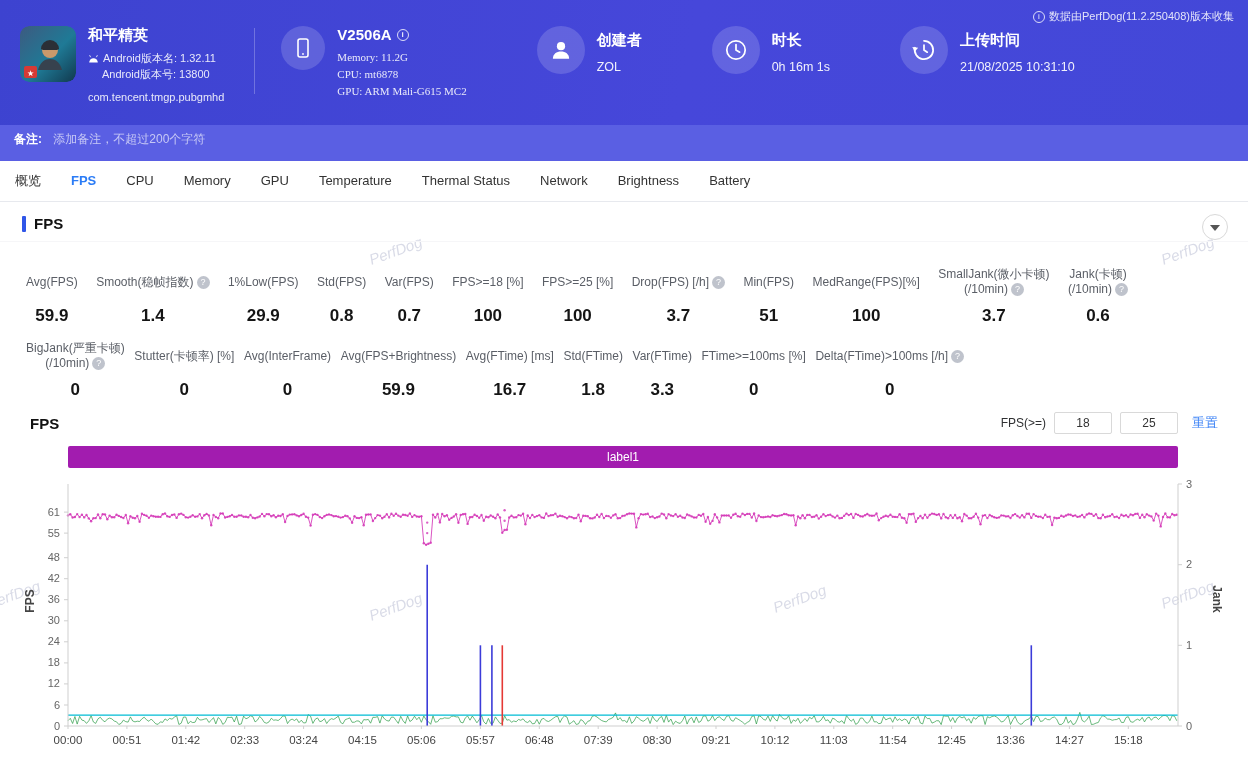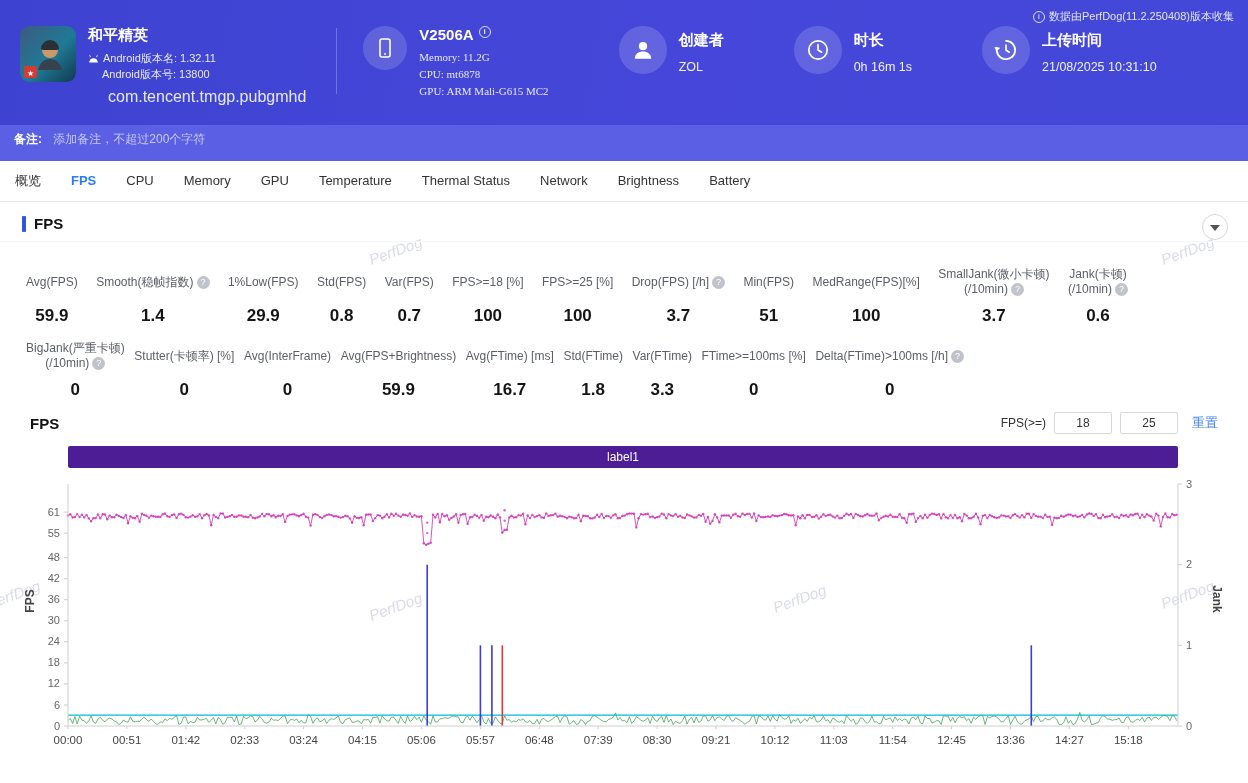--- a/index.html
+++ b/index.html
@@ -19,27 +19,27 @@
   .i-badge { display:inline-flex; width:12px; height:12px; border:1px solid rgba(255,255,255,0.8);
     border-radius:50%; font-size:8px; line-height:10px; align-items:center; justify-content:center;
     color:rgba(255,255,255,0.9); font-style:normal; }
   .hdr-row { display:flex; align-items:flex-start; padding:26px 0 0 20px; }
   .app-icon { width:56px; height:56px; border-radius:9px; overflow:hidden; flex:0 0 auto; }
   .col { margin-left:12px; }
   .app-name { font-size:15px; font-weight:bold; margin-bottom:5px; }
   .meta-line { font-size:11px; color:rgba(255,255,255,0.88); line-height:16px;
     display:flex; align-items:center; gap:4px; }
   .meta-indent { padding-left:14px; }
-  .pkg { margin-top:7px; font-size:16px;margin-left:20px; }
+  .pkg { margin-top:7px; font-size:11px; }
   .vdiv { width:1px; height:66px; background:rgba(255,255,255,0.25); margin:2px 26px 0 30px; }
   .hblk { display:flex; align-items:flex-start; }
   .hicon { width:44px; height:44px; border-radius:50%; background:rgba(255,255,255,0.16);
     display:flex; align-items:center; justify-content:center; flex:0 0 auto; }
   .hicon.big { width:48px; height:48px; }
-  .dev-name-row { display:flex; align-items:flex-start; gap:5px; font-size:15px;
+  .dev-name-row { display:flex; align-items:center; gap:5px; font-size:15px;
     font-weight:bold; margin-bottom:6px; }
   .dev-meta { font-size:11px; color:rgba(255,255,255,0.88); line-height:17px;font-family:Liberation Serif, serif; }
   .blk-title { font-size:15px; font-weight:bold; margin:5px 0 10px; }
   .blk-val { font-size:12.5px; color:rgba(255,255,255,0.92); }
   .ml70 { margin-left:70px; }
 
   
   .note-bar { height:36px; line-height:28px; background:#5a5fe3; color:#fff;
     font-size:12px; padding-left:14px; position:relative; z-index:2; cursor:text; }
   .note-prefix { font-weight:bold; margin-right:8px; }
@@ -375,21 +375,21 @@
 <div class="chart-hd">
   <span class="chart-title">FPS</span>
   <div class="threshold">
     <span>FPS(&gt;=)</span>
     <input class="th-input" type="text" value="18" style="">
     <input class="th-input" type="text" value="25" style="">
     <a class="reset">重置</a>
   </div>
 </div>
 
-<div class="banner" style="background: #4c1d95;">
+<div class="banner" style="background: #a21caf;">
   <span>label1</span>
 </div>
 
 <div class="chart">
   <svg id="chart-svg" width="1248" height="282">
       <polyline points="68.0,246.7 70.3,244.3 72.6,249.5 74.9,242.5 77.2,250.1 79.6,242.3 81.9,246.1 84.2,246.7 86.5,249.4 88.8,246.8 91.1,241.7 93.4,248.0 95.7,249.4 98.0,244.8 100.3,243.2 102.7,246.3 105.0,247.8 107.3,245.1 109.6,244.1 111.9,244.9 114.2,247.0 116.5,247.8 118.8,250.5 121.1,249.4 123.4,246.1 125.8,247.7 128.1,248.1 130.4,242.9 132.7,247.0 135.0,247.9 137.3,247.2 139.6,247.5 141.9,244.8 144.2,243.2 146.5,245.8 148.9,247.3 151.2,245.0 153.5,247.4 155.8,249.9 158.1,250.3 160.4,247.8 162.7,248.4 165.0,244.9 167.3,246.5 169.6,244.4 172.0,245.2 174.3,243.2 176.6,241.6 178.9,250.5 181.2,249.2 183.5,243.0 185.8,243.1 188.1,249.8 190.4,247.3 192.7,248.6 195.1,248.2 197.4,243.3 199.7,246.0 202.0,245.9 204.3,245.1 206.6,244.6 208.9,248.5 211.2,246.3 213.5,243.6 215.8,249.9 218.2,243.5 220.5,245.6 222.8,250.4 225.1,248.5 227.4,243.3 229.7,243.5 232.0,243.2 234.3,248.0 236.6,242.1 238.9,250.5 241.3,249.9 243.6,242.1 245.9,244.8 248.2,243.8 250.5,241.8 252.8,242.7 255.1,247.9 257.4,246.2 259.7,242.4 262.0,244.9 264.4,248.5 266.7,249.2 269.0,247.9 271.3,244.3 273.6,246.2 275.9,245.9 278.2,246.5 280.5,244.7 282.8,241.9 285.1,242.1 287.5,249.6 289.8,246.3 292.1,245.1 294.4,246.5 296.7,244.9 299.0,248.7 301.3,246.2 303.6,249.0 305.9,248.7 308.2,240.5 310.6,242.3 312.9,249.4 315.2,245.3 317.5,243.9 319.8,247.6 322.1,247.0 324.4,244.6 326.7,249.5 329.0,246.3 331.4,244.7 333.7,245.4 336.0,243.9 338.3,242.1 340.6,248.4 342.9,249.8 345.2,245.7 347.5,244.8 349.8,243.9 352.1,248.3 354.5,248.2 356.8,246.9 359.1,247.1 361.4,249.9 363.7,245.6 366.0,245.9 368.3,245.4 370.6,249.2 372.9,243.3 375.2,243.4 377.6,242.6 379.9,249.1 382.2,241.7 384.5,244.9 386.8,246.6 389.1,247.1 391.4,243.1 393.7,243.2 396.0,246.3 398.3,249.4 400.7,242.3 403.0,246.7 405.3,249.4 407.6,241.9 409.9,247.5 412.2,246.0 414.5,242.2 416.8,245.7 419.1,243.1 421.4,248.3 423.8,242.0 426.1,245.8 428.4,247.6 430.7,250.3 433.0,241.8 435.3,248.2 437.6,247.7 439.9,244.7 442.2,244.8 444.5,243.8 446.9,244.2 449.2,244.2 451.5,242.4 453.8,242.0 456.1,242.9 458.4,242.9 460.7,248.2 463.0,248.9 465.3,243.9 467.6,242.0 470.0,246.2 472.3,242.0 474.6,245.2 476.9,248.8 479.2,245.7 481.5,241.5 483.8,247.8 486.1,250.1 488.4,244.4 490.7,249.5 493.1,249.1 495.4,242.9 497.7,246.2 500.0,249.4 502.3,249.2 504.6,241.7 506.9,246.2 509.2,245.6 511.5,248.3 513.8,246.9 516.2,247.8 518.5,245.4 520.8,246.3 523.1,244.8 525.4,247.7 527.7,248.5 530.0,246.5 532.3,249.8 534.6,249.5 536.9,245.4 539.3,250.2 541.6,245.2 543.9,244.4 546.2,246.8 548.5,247.5 550.8,246.2 553.1,244.4 555.4,242.8 557.7,242.3 560.0,248.5 562.4,243.9 564.7,241.9 567.0,243.1 569.3,250.2 571.6,248.5 573.9,246.7 576.2,250.4 578.5,249.9 580.8,245.5 583.2,247.1 585.5,250.5 587.8,247.3 590.1,246.6 592.4,242.1 594.7,241.7 597.0,243.0 599.3,244.8 601.6,246.5 603.9,247.4 606.3,247.9 608.6,245.4 610.9,244.6 613.2,243.3 615.5,238.9 617.8,246.0 620.1,243.6 622.4,247.0 624.7,246.5 627.0,248.6 629.4,242.8 631.7,249.4 634.0,247.0 636.3,242.7 638.6,244.2 640.9,246.2 643.2,247.3 645.5,245.9 647.8,243.6 650.1,249.5 652.5,242.2 654.8,245.8 657.1,247.6 659.4,243.9 661.7,242.5 664.0,248.4 666.3,241.3 668.6,248.1 670.9,245.0 673.2,250.6 675.6,247.2 677.9,248.8 680.2,249.4 682.5,246.6 684.8,242.0 687.1,250.1 689.4,245.1 691.7,243.5 694.0,248.8 696.3,242.9 698.7,248.5 701.0,247.1 703.3,242.0 705.6,241.8 707.9,247.2 710.2,245.9 712.5,241.5 714.8,246.6 717.1,243.6 719.4,242.8 721.8,245.0 724.1,246.6 726.4,242.5 728.7,241.5 731.0,246.1 733.3,247.3 735.6,243.7 737.9,245.1 740.2,246.5 742.5,248.1 744.9,250.3 747.2,248.4 749.5,247.2 751.8,242.4 754.1,241.7 756.4,250.0 758.7,241.7 761.0,242.6 763.3,245.3 765.6,246.2 768.0,242.0 770.3,247.4 772.6,241.6 774.9,245.2 777.2,247.1 779.5,240.4 781.8,243.4 784.1,245.1 786.4,244.9 788.7,241.7 791.1,249.4 793.4,245.8 795.7,247.3 798.0,244.2 800.3,249.3 802.6,247.3 804.9,244.5 807.2,247.4 809.5,243.3 811.9,244.9 814.2,241.6 816.5,247.9 818.8,247.8 821.1,246.0 823.4,242.3 825.7,246.7 828.0,245.8 830.3,249.2 832.6,244.2 835.0,245.2 837.3,247.6 839.6,248.2 841.9,246.7 844.2,249.6 846.5,241.6 848.8,244.7 851.1,247.3 853.4,245.1 855.7,250.4 858.1,248.8 860.4,244.1 862.7,244.1 865.0,247.7 867.3,249.3 869.6,247.0 871.9,242.1 874.2,247.9 876.5,247.8 878.8,249.7 881.2,249.1 883.5,242.5 885.8,245.9 888.1,244.7 890.4,243.9 892.7,248.3 895.0,242.8 897.3,246.5 899.6,244.9 901.9,246.8 904.3,245.1 906.6,245.9 908.9,250.1 911.2,244.0 913.5,243.1 915.8,245.8 918.1,242.3 920.4,249.0 922.7,249.9 925.0,242.1 927.4,244.7 929.7,244.4 932.0,249.1 934.3,248.1 936.6,246.7 938.9,246.8 941.2,250.6 943.5,241.7 945.8,242.2 948.1,242.0 950.5,247.5 952.8,243.5 955.1,248.7 957.4,244.0 959.7,242.5 962.0,243.9 964.3,242.7 966.6,246.7 968.9,244.7 971.2,249.2 973.6,243.4 975.9,245.3 978.2,242.5 980.5,241.7 982.8,241.7 985.1,250.5 987.4,242.7 989.7,243.8 992.0,242.5 994.3,241.9 996.7,243.1 999.0,245.1 1001.3,248.0 1003.6,247.3 1005.9,244.5 1008.2,241.5 1010.5,250.5 1012.8,245.9 1015.1,242.3 1017.4,247.6 1019.8,250.2 1022.1,250.0 1024.4,247.1 1026.7,245.8 1029.0,244.9 1031.3,242.0 1033.6,247.6 1035.9,242.3 1038.2,242.6 1040.5,247.5 1042.9,246.9 1045.2,244.1 1047.5,245.6 1049.8,245.7 1052.1,243.7 1054.4,243.0 1056.7,245.2 1059.0,250.3 1061.3,250.5 1063.7,248.6 1066.0,242.8 1068.3,249.2 1070.6,246.4 1072.9,250.6 1075.2,249.6 1077.5,245.0 1079.8,238.4 1082.1,246.4 1084.4,247.9 1086.8,245.8 1089.1,242.1 1091.4,250.5 1093.7,250.2 1096.0,249.1 1098.3,248.5 1100.6,243.8 1102.9,241.6 1105.2,242.8 1107.5,245.0 1109.9,245.2 1112.2,246.3 1114.5,245.7 1116.8,245.5 1119.1,244.0 1121.4,248.4 1123.7,248.5 1126.0,243.5 1128.3,242.7 1130.6,247.7 1133.0,248.3 1135.3,246.3 1137.6,245.2 1139.9,246.5 1142.2,243.4 1144.5,247.9 1146.8,244.2 1149.1,243.0 1151.4,246.3 1153.7,243.6 1156.1,243.1 1158.4,245.6 1160.7,243.4 1163.0,241.6 1165.3,241.5 1167.6,242.6 1169.9,246.7 1172.2,241.6 1174.5,242.2 1176.8,246.8" fill="none" stroke="#2f9e4a" stroke-width="0.8" opacity="0.9"></polyline>
       <line x1="68" y1="241.12753623188405" x2="1178" y2="241.12753623188405" stroke="#00bcd4" stroke-width="1.2"></line>
       <polyline points="68.0,41.4 70.3,40.2 72.6,43.5 74.9,43.0 77.2,40.1 79.6,43.1 81.9,40.7 84.2,43.4 86.5,41.0 88.8,44.4 91.1,47.2 93.4,44.2 95.7,44.1 98.0,40.5 100.3,44.2 102.7,40.2 105.0,40.4 107.3,45.3 109.6,41.6 111.9,43.2 114.2,43.3 116.5,40.7 118.8,41.9 121.1,43.0 123.4,44.0 125.8,41.0 128.1,49.2 130.4,42.3 132.7,43.7 135.0,44.3 137.3,42.0 139.6,47.8 141.9,39.8 144.2,40.9 146.5,41.8 148.9,43.8 151.2,41.6 153.5,42.2 155.8,42.7 158.1,42.8 160.4,42.9 162.7,40.2 165.0,39.5 167.3,42.3 169.6,42.9 172.0,41.0 174.3,40.5 176.6,43.9 178.9,40.3 181.2,39.6 183.5,40.9 185.8,43.3 188.1,43.6 190.4,42.7 192.7,41.3 195.1,42.8 197.4,42.4 199.7,40.1 202.0,44.3 204.3,41.3 206.6,39.9 208.9,41.4 211.2,51.2 213.5,40.9 215.8,43.0 218.2,44.2 220.5,39.5 222.8,39.5 225.1,43.5 227.4,42.9 229.7,42.2 232.0,41.0 234.3,42.7 236.6,42.8 238.9,41.4 241.3,41.5 243.6,42.8 245.9,42.8 248.2,43.3 250.5,41.0 252.8,43.8 255.1,44.2 257.4,43.4 259.7,42.5 262.0,39.9 264.4,42.2 266.7,40.1 269.0,40.2 271.3,42.2 273.6,41.3 275.9,43.3 278.2,41.7 280.5,42.0 282.8,40.2 285.1,48.1 287.5,41.9 289.8,40.6 292.1,40.4 294.4,40.3 296.7,41.4 299.0,42.2 301.3,41.0 303.6,39.8 305.9,42.8 308.2,43.6 310.6,51.6 312.9,40.8 315.2,40.1 317.5,40.9 319.8,43.0 322.1,44.1 324.4,42.2 326.7,40.9 329.0,40.5 331.4,41.1 333.7,42.2 336.0,42.1 338.3,42.7 340.6,43.6 342.9,43.1 345.2,41.7 347.5,42.2 349.8,44.4 352.1,48.7 354.5,42.3 356.8,43.9 359.1,44.1 361.4,43.2 363.7,51.2 366.0,40.7 368.3,40.5 370.6,40.4 372.9,47.0 375.2,44.1 377.6,41.1 379.9,41.6 382.2,44.3 384.5,42.7 386.8,40.3 389.1,43.4 391.4,39.7 393.7,41.8 396.0,39.8 398.3,41.6 400.7,42.8 403.0,40.7 405.3,41.0 407.6,41.7 409.9,39.5 412.2,42.9 414.5,41.1 416.8,42.5 419.1,42.8 421.4,42.3 423.8,69.2 426.1,70.8 428.4,69.7 430.7,68.7 433.0,40.7 435.3,43.5 437.6,39.9 439.9,48.4 442.2,40.0 444.5,42.3 446.9,41.3 449.2,45.8 451.5,43.9 453.8,42.5 456.1,40.3 458.4,48.7 460.7,40.9 463.0,40.2 465.3,39.9 467.6,49.9 470.0,43.2 472.3,43.0 474.6,40.8 476.9,42.0 479.2,43.8 481.5,41.0 483.8,46.8 486.1,42.7 488.4,43.2 490.7,41.5 493.1,42.7 495.4,44.2 497.7,40.4 500.0,43.4 502.3,58.8 504.6,56.0 506.9,55.8 509.2,43.5 511.5,41.7 513.8,43.4 516.2,43.2 518.5,41.1 520.8,41.6 523.1,39.8 525.4,50.2 527.7,41.5 530.0,44.1 532.3,40.9 534.6,43.1 536.9,42.1 539.3,41.2 541.6,43.4 543.9,43.9 546.2,39.5 548.5,42.1 550.8,41.3 553.1,41.1 555.4,39.6 557.7,42.7 560.0,41.8 562.4,42.2 564.7,43.1 567.0,44.2 569.3,42.6 571.6,43.1 573.9,44.2 576.2,44.1 578.5,40.6 580.8,47.3 583.2,41.7 585.5,41.9 587.8,42.2 590.1,44.3 592.4,44.4 594.7,43.5 597.0,40.8 599.3,43.0 601.6,39.9 603.9,44.1 606.3,41.9 608.6,42.1 610.9,43.8 613.2,41.4 615.5,40.3 617.8,44.3 620.1,44.1 622.4,42.0 624.7,41.6 627.0,40.2 629.4,39.5 631.7,39.6 634.0,39.7 636.3,53.4 638.6,44.2 640.9,40.1 643.2,40.6 645.5,40.2 647.8,39.8 650.1,43.1 652.5,42.5 654.8,44.1 657.1,43.2 659.4,42.5 661.7,39.6 664.0,40.5 666.3,44.3 668.6,40.1 670.9,41.5 673.2,42.1 675.6,40.2 677.9,42.8 680.2,41.8 682.5,43.5 684.8,44.0 687.1,40.5 689.4,41.4 691.7,42.4 694.0,43.5 696.3,43.5 698.7,40.9 701.0,41.7 703.3,40.0 705.6,47.8 707.9,43.0 710.2,49.8 712.5,46.9 714.8,40.3 717.1,43.4 719.4,48.4 721.8,41.5 724.1,41.5 726.4,41.5 728.7,41.5 731.0,43.7 733.3,40.8 735.6,39.8 737.9,42.3 740.2,42.7 742.5,39.6 744.9,41.0 747.2,39.9 749.5,39.9 751.8,43.6 754.1,39.5 756.4,47.0 758.7,41.4 761.0,43.1 763.3,43.3 765.6,42.9 768.0,42.5 770.3,43.0 772.6,41.3 774.9,41.9 777.2,42.2 779.5,41.6 781.8,41.1 784.1,40.0 786.4,40.2 788.7,41.3 791.1,41.5 793.4,41.3 795.7,51.3 798.0,42.5 800.3,44.3 802.6,41.2 804.9,44.2 807.2,40.9 809.5,40.9 811.9,43.0 814.2,42.7 816.5,41.3 818.8,44.6 821.1,42.7 823.4,40.2 825.7,42.1 828.0,41.1 830.3,40.7 832.6,42.4 835.0,43.6 837.3,41.6 839.6,44.2 841.9,43.9 844.2,41.8 846.5,39.6 848.8,41.1 851.1,39.9 853.4,43.9 855.7,39.9 858.1,40.9 860.4,42.2 862.7,42.5 865.0,41.2 867.3,40.0 869.6,41.5 871.9,41.8 874.2,41.6 876.5,39.5 878.8,46.2 881.2,44.1 883.5,42.7 885.8,41.8 888.1,42.5 890.4,40.8 892.7,42.7 895.0,42.9 897.3,43.1 899.6,40.2 901.9,43.8 904.3,44.2 906.6,48.7 908.9,40.1 911.2,40.2 913.5,39.6 915.8,47.9 918.1,44.1 920.4,42.0 922.7,44.3 925.0,40.6 927.4,43.8 929.7,41.0 932.0,39.6 934.3,40.0 936.6,40.9 938.9,40.3 941.2,44.4 943.5,39.9 945.8,43.3 948.1,44.3 950.5,41.1 952.8,43.9 955.1,41.0 957.4,44.3 959.7,43.3 962.0,47.3 964.3,40.0 966.6,41.6 968.9,44.2 971.2,44.2 973.6,42.7 975.9,39.7 978.2,43.6 980.5,50.3 982.8,41.7 985.1,41.1 987.4,44.1 989.7,41.0 992.0,42.3 994.3,43.3 996.7,43.9 999.0,43.4 1001.3,41.4 1003.6,41.6 1005.9,42.4 1008.2,42.3 1010.5,44.0 1012.8,41.2 1015.1,40.1 1017.4,42.0 1019.8,43.6 1022.1,41.2 1024.4,43.4 1026.7,39.8 1029.0,39.8 1031.3,43.9 1033.6,40.1 1035.9,41.9 1038.2,42.7 1040.5,42.6 1042.9,44.1 1045.2,40.7 1047.5,42.9 1049.8,42.6 1052.1,51.1 1054.4,43.6 1056.7,44.2 1059.0,43.9 1061.3,41.7 1063.7,42.7 1066.0,41.5 1068.3,40.5 1070.6,40.7 1072.9,42.0 1075.2,41.4 1077.5,42.9 1079.8,42.4 1082.1,41.0 1084.4,43.4 1086.8,40.5 1089.1,39.5 1091.4,39.9 1093.7,41.9 1096.0,40.2 1098.3,44.1 1100.6,44.3 1102.9,40.8 1105.2,43.2 1107.5,42.5 1109.9,42.0 1112.2,40.2 1114.5,43.1 1116.8,42.6 1119.1,44.1 1121.4,40.7 1123.7,42.0 1126.0,41.3 1128.3,43.0 1130.6,40.5 1133.0,41.3 1135.3,39.9 1137.6,39.7 1139.9,43.9 1142.2,40.8 1144.5,43.2 1146.8,40.3 1149.1,41.6 1151.4,42.4 1153.7,46.6 1156.1,39.6 1158.4,41.6 1160.7,52.4 1163.0,43.0 1165.3,39.5 1167.6,43.2 1169.9,43.4 1172.2,40.0 1174.5,41.2 1176.8,40.7" fill="none" stroke="#d336b6" stroke-width="1" opacity="0.85"></polyline>
       <circle cx="68.0" cy="41.4" r="1.2" fill="#d336b6" opacity="0.85"></circle>
       <circle cx="70.3" cy="40.2" r="1.2" fill="#d336b6" opacity="0.85"></circle>

